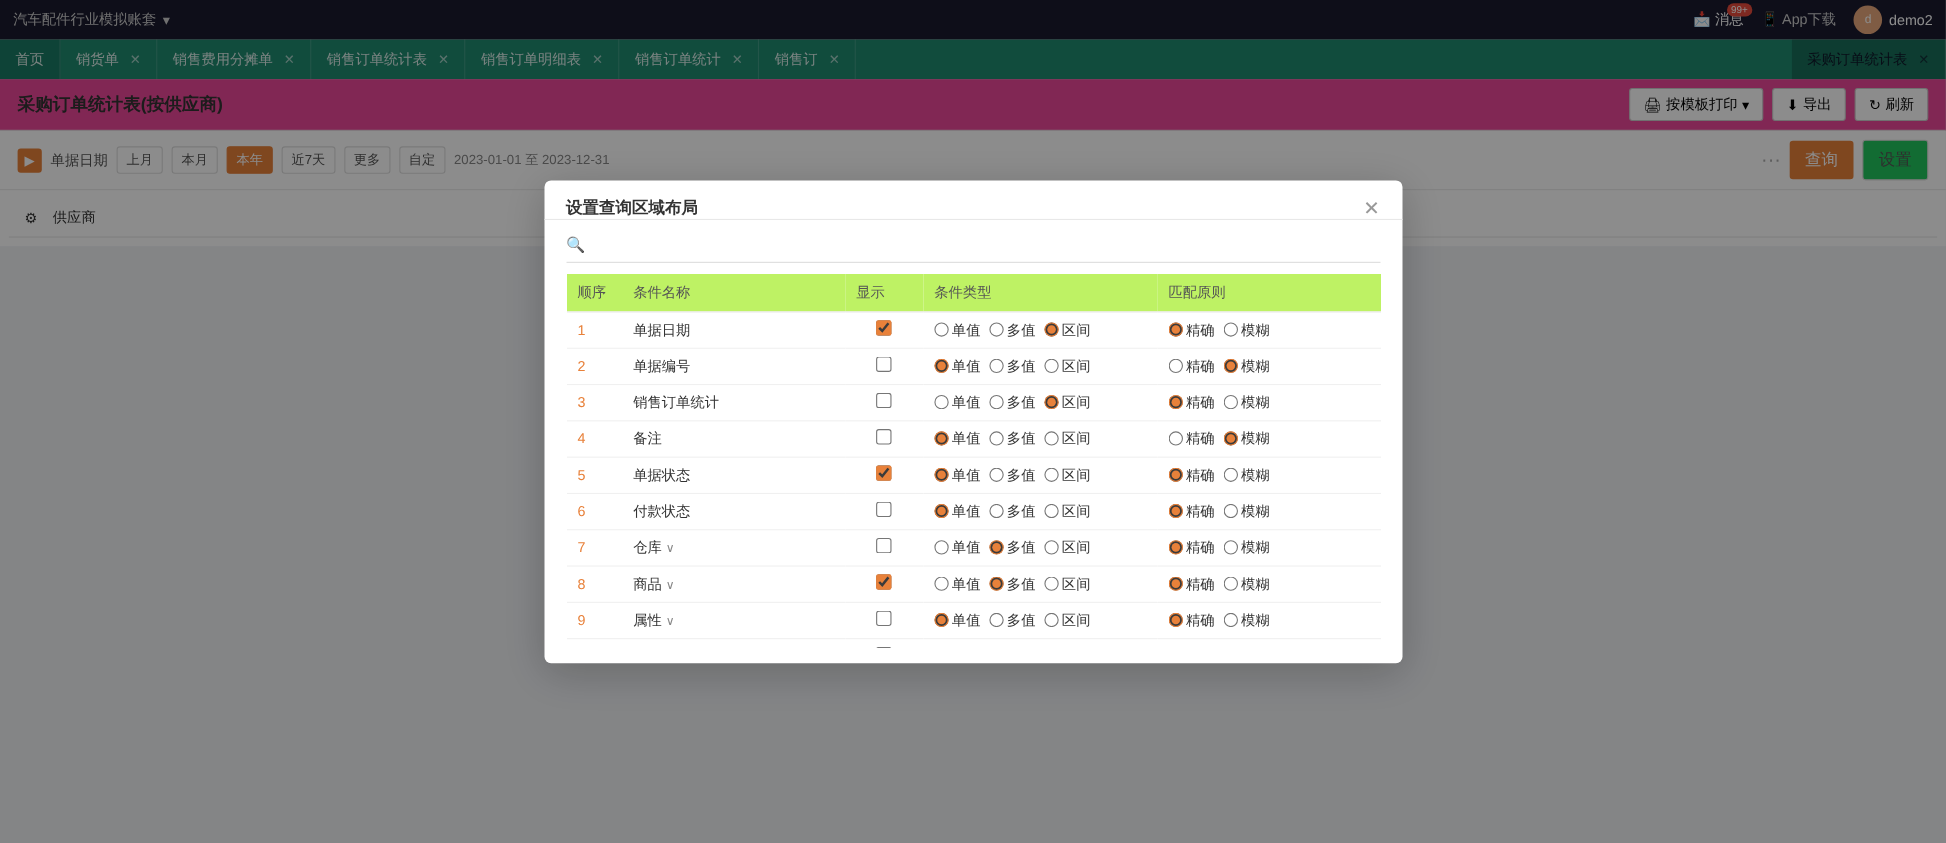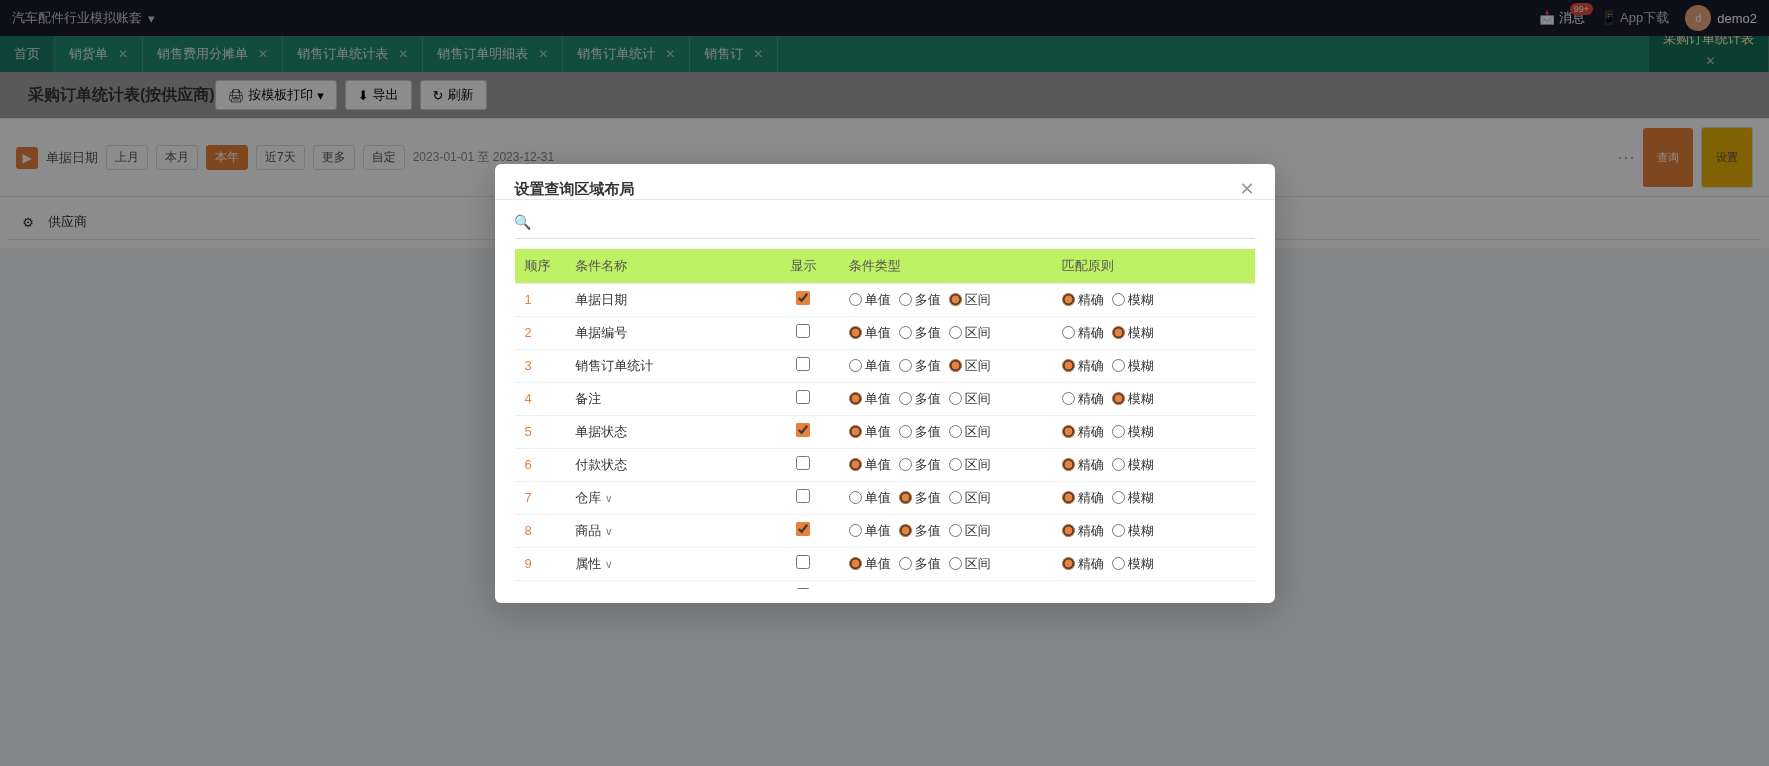--- a/index.html
+++ b/index.html
@@ -38,54 +38,55 @@
       display: flex;
       align-items: center;
       color: rgba(255,255,255,0.85);
       cursor: pointer;
       font-size: 13px;
       border-right: 1px solid rgba(255,255,255,0.15);
       white-space: nowrap;
       gap: 6px;
     }
     .tab-item.home { background: rgba(0,0,0,0.1); }
-    .tab-item.active { background: rgba(0,0,0,0.2); color: #fef9c3; flex-direction: column; }
+    .tab-item.active { background: rgba(0,0,0,0.2); color: #0f172a; }
     .tab-close { font-size: 12px; margin-left: 4px; opacity: 0.7; }
     .tab-item:last-child { margin-left: auto; background: rgba(0,0,0,0.2); }
 
     
     .page-header {
-      background: #a3a3a3;
-      padding: 8px 28px;
+      background: #ec4899;
+      padding: 8px 16px;
       border-bottom: 1px solid #e8e8e8;
       display: flex;
       align-items: center;
+      justify-content: space-between;
     }
     .page-title { font-size: 16px; font-weight: bold; color: #333; }
     .header-actions { display: flex; align-items: center; gap: 8px; }
     .btn-outline { border: 1px solid #ccc; background: #fff; padding: 5px 12px; border-radius: 3px; cursor: pointer; font-size: 13px; display: flex; align-items: center; gap: 4px; }
 
     
     .toolbar {
       background: #fff;
       padding: 8px 16px;
       border-bottom: 1px solid #e8e8e8;
       display: flex;
       align-items: center;
       gap: 8px;
     }
     .toolbar-arrow { background: #e8813a; color: #fff; border: none; width: 22px; height: 22px; cursor: pointer; border-radius: 3px; font-size: 12px; }
     .date-label { font-size: 13px; color: #555; }
     .date-btn { padding: 3px 8px; border-radius: 3px; border: 1px solid #ddd; background: #fff; cursor: pointer; font-size: 12px; color: #555; }
     .date-btn.active { background: #e8813a; color: #fff; border-color: #e8813a; }
     .date-range { font-size: 12px; color: #888; }
     .spacer { flex: 1; }
-    .action-btn { padding: 22px 14px; border-radius: 3px; cursor: pointer; font-size: 11px; }
+    .action-btn { padding: 8px 14px; border-radius: 3px; cursor: pointer; font-size: 15px; }
     .action-btn.query { background: #e8813a; color: #fff; border: none; }
-    .action-btn.settings { background: #eab308; border: 1px solid #ddd; color: #555; font-family: Liberation Mono, monospace; }
+    .action-btn.settings { background: #22c55e; border: 1px solid #ddd; color: #555; font-family: Liberation Mono, monospace; }
 
     
     .table-area {
       background: #fff;
       margin: 0;
       padding: 8px;
     }
     .table-head {
       display: flex;
       align-items: center;
@@ -137,21 +138,21 @@
     .dialog-tab.active { color: #e8813a; border-bottom-color: #e8813a; font-weight: 500; }
     .dialog-body { padding: 14px 20px; flex: 1; overflow: hidden; display: flex; flex-direction: column; }
     .search-bar { display: flex; align-items: center; border-bottom: 1px solid #ddd; padding-bottom: 8px; margin-bottom: 10px; gap: 6px; }
     .search-icon { color: #aaa; font-size: 14px; }
     .search-input { border: none; outline: none; font-size: 13px; color: #555; flex: 1; background: transparent; }
 
     
     .data-table { width: 100%; border-collapse: collapse; }
     .data-table thead tr { background: #bef264; }
     .data-table th { padding: 8px 10px; text-align: left; font-size: 13px; color: #555; font-weight: 500; border-bottom: 1px solid #e8e8e8; }
-    .data-table th.center { text-align: center; }
+    .data-table th.center { text-align: left; }
     .data-table td { padding: 7px 10px; border-bottom: 1px solid #f0f0f0; font-size: 13px; color: #333; vertical-align: middle; }
     .data-table td.center { text-align: center; }
 
     .table-scroll { overflow-y: auto; max-height: 340px; }
 
     
     .radio-group { display: flex; align-items: center; gap: 8px; }
     .radio-item { display: flex; align-items: center; gap: 3px; cursor: pointer; white-space: nowrap; }
     .radio-item input[type=radio] { accent-color: #e8813a; cursor: pointer; }
 

